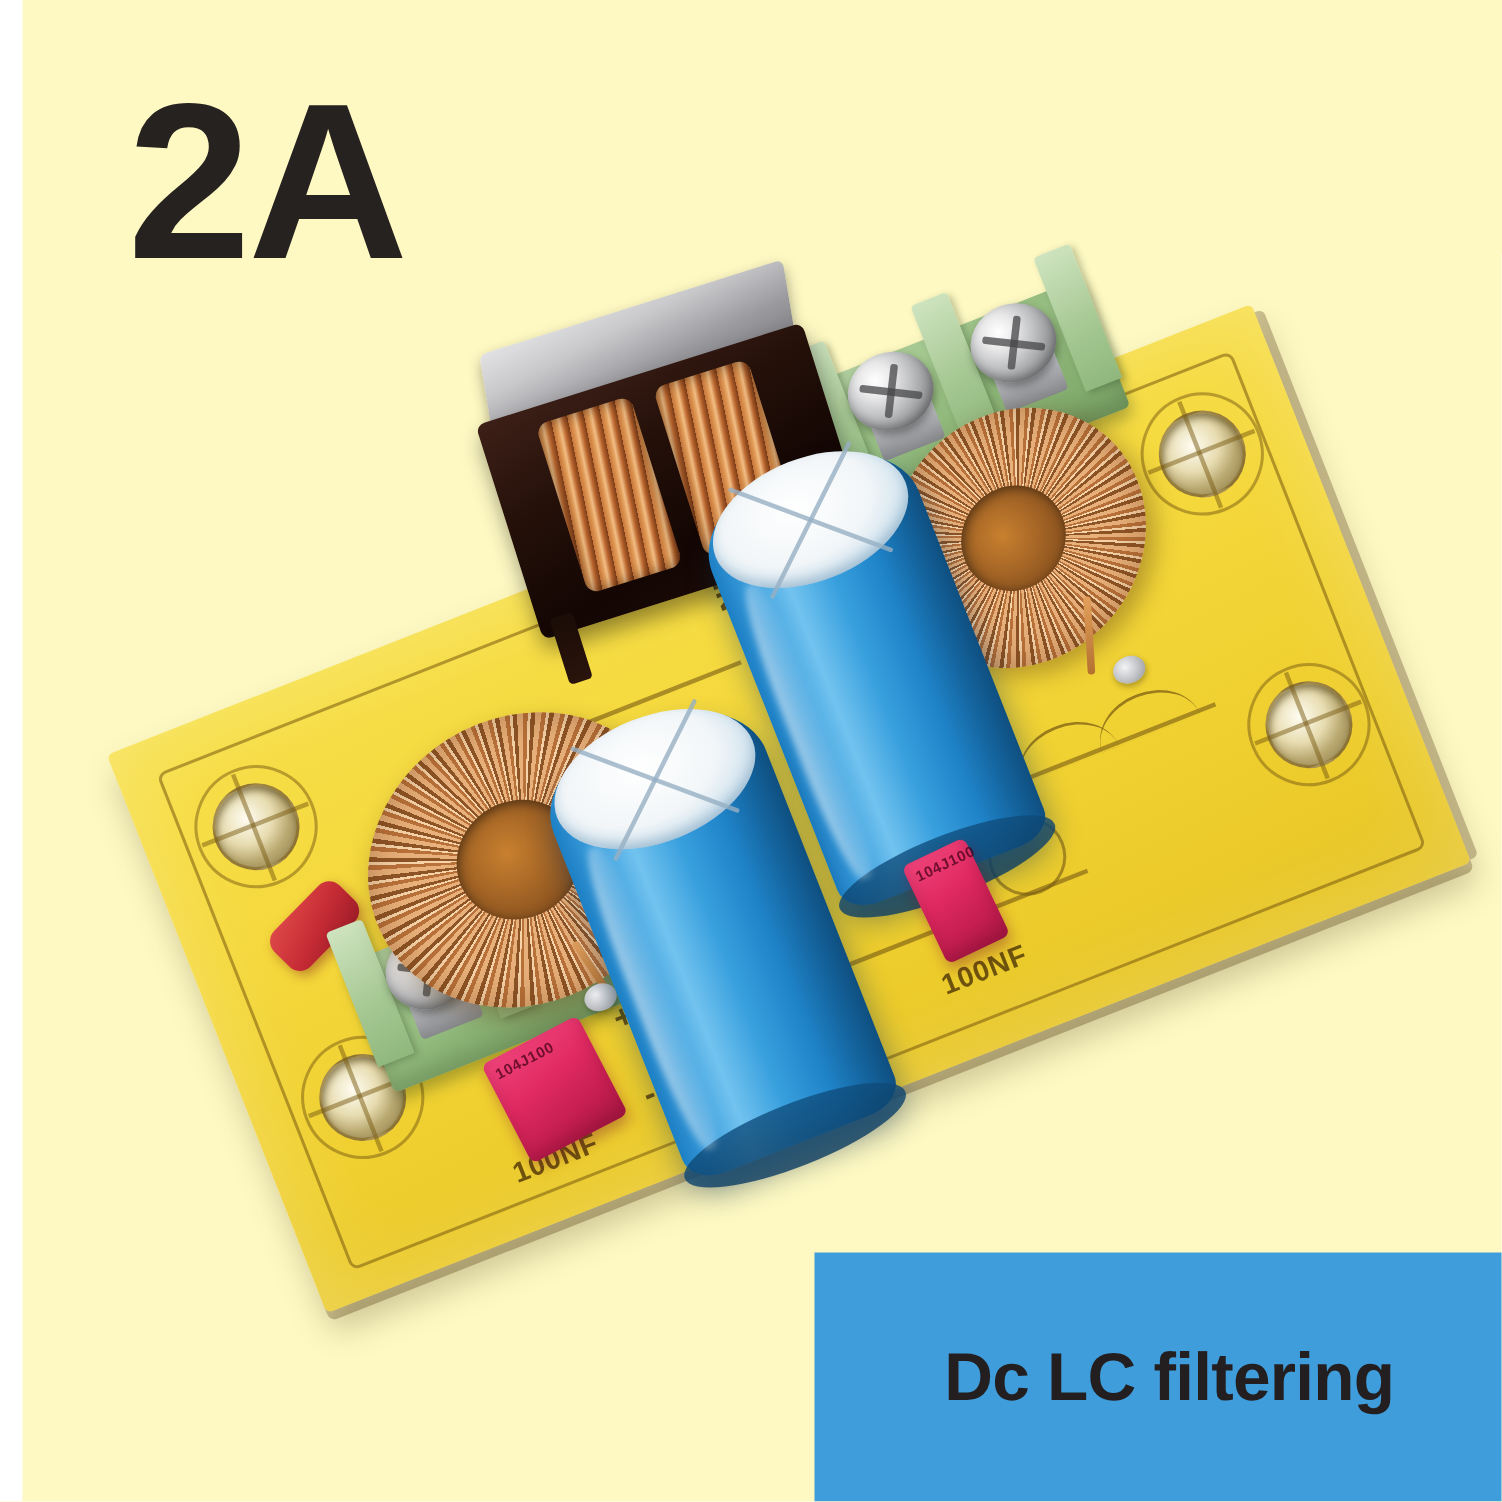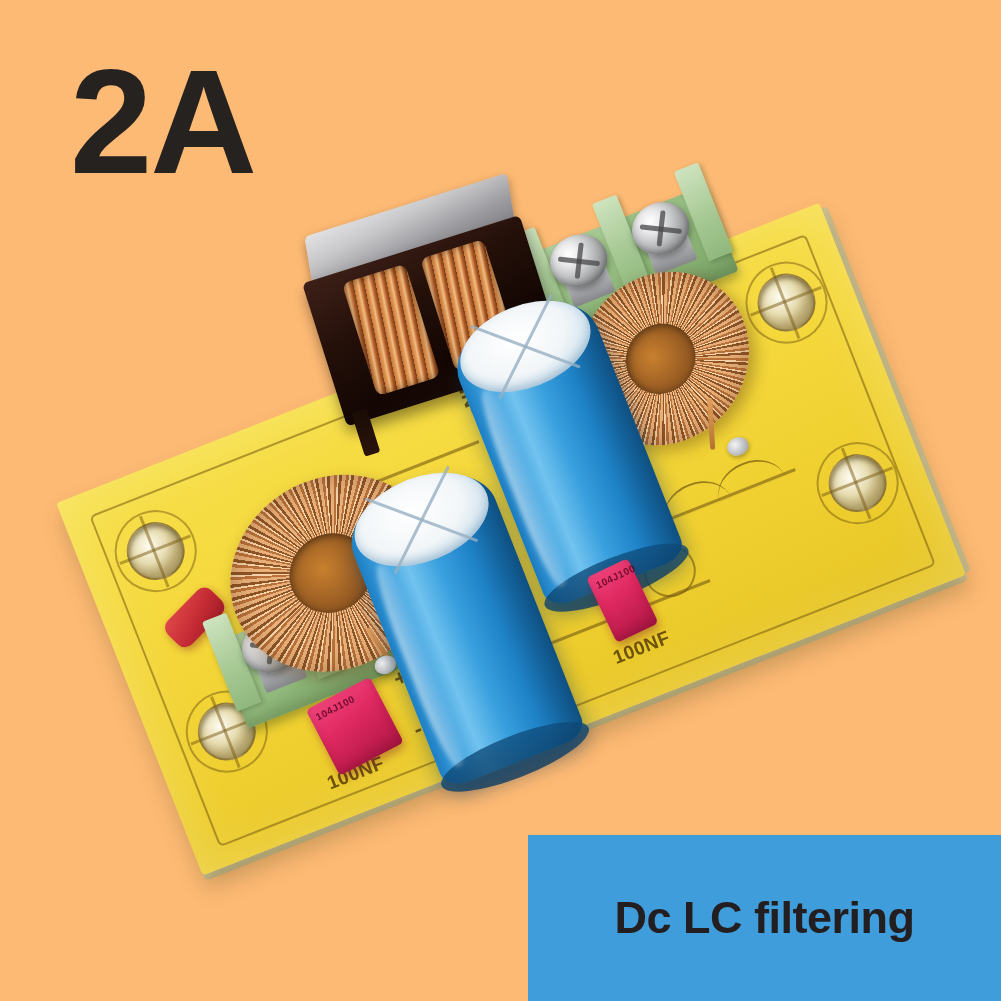--- a/index.html
+++ b/index.html
@@ -3,21 +3,21 @@
 <meta charset="utf-8">
 <style>
   html,body{margin:0;padding:0;}
   body{
     width:1001px;height:1001px;
     background:#ffffff;
     font-family:"Liberation Sans", sans-serif;
     overflow:hidden;
     position:relative;
   }
-  #stage{position:absolute;inset:0;background:#fdba74;}
+  #stage{position:absolute;inset:0;background:#fef9c3;margin-left:15px;}
 
   
   .amp-label{
     position:absolute;left:70px;top:48px;
     font-size:148px;line-height:1;
     font-weight:700;
     letter-spacing:-2px;
     color:#262220;
     font-family:"Liberation Sans", sans-serif;
   }

